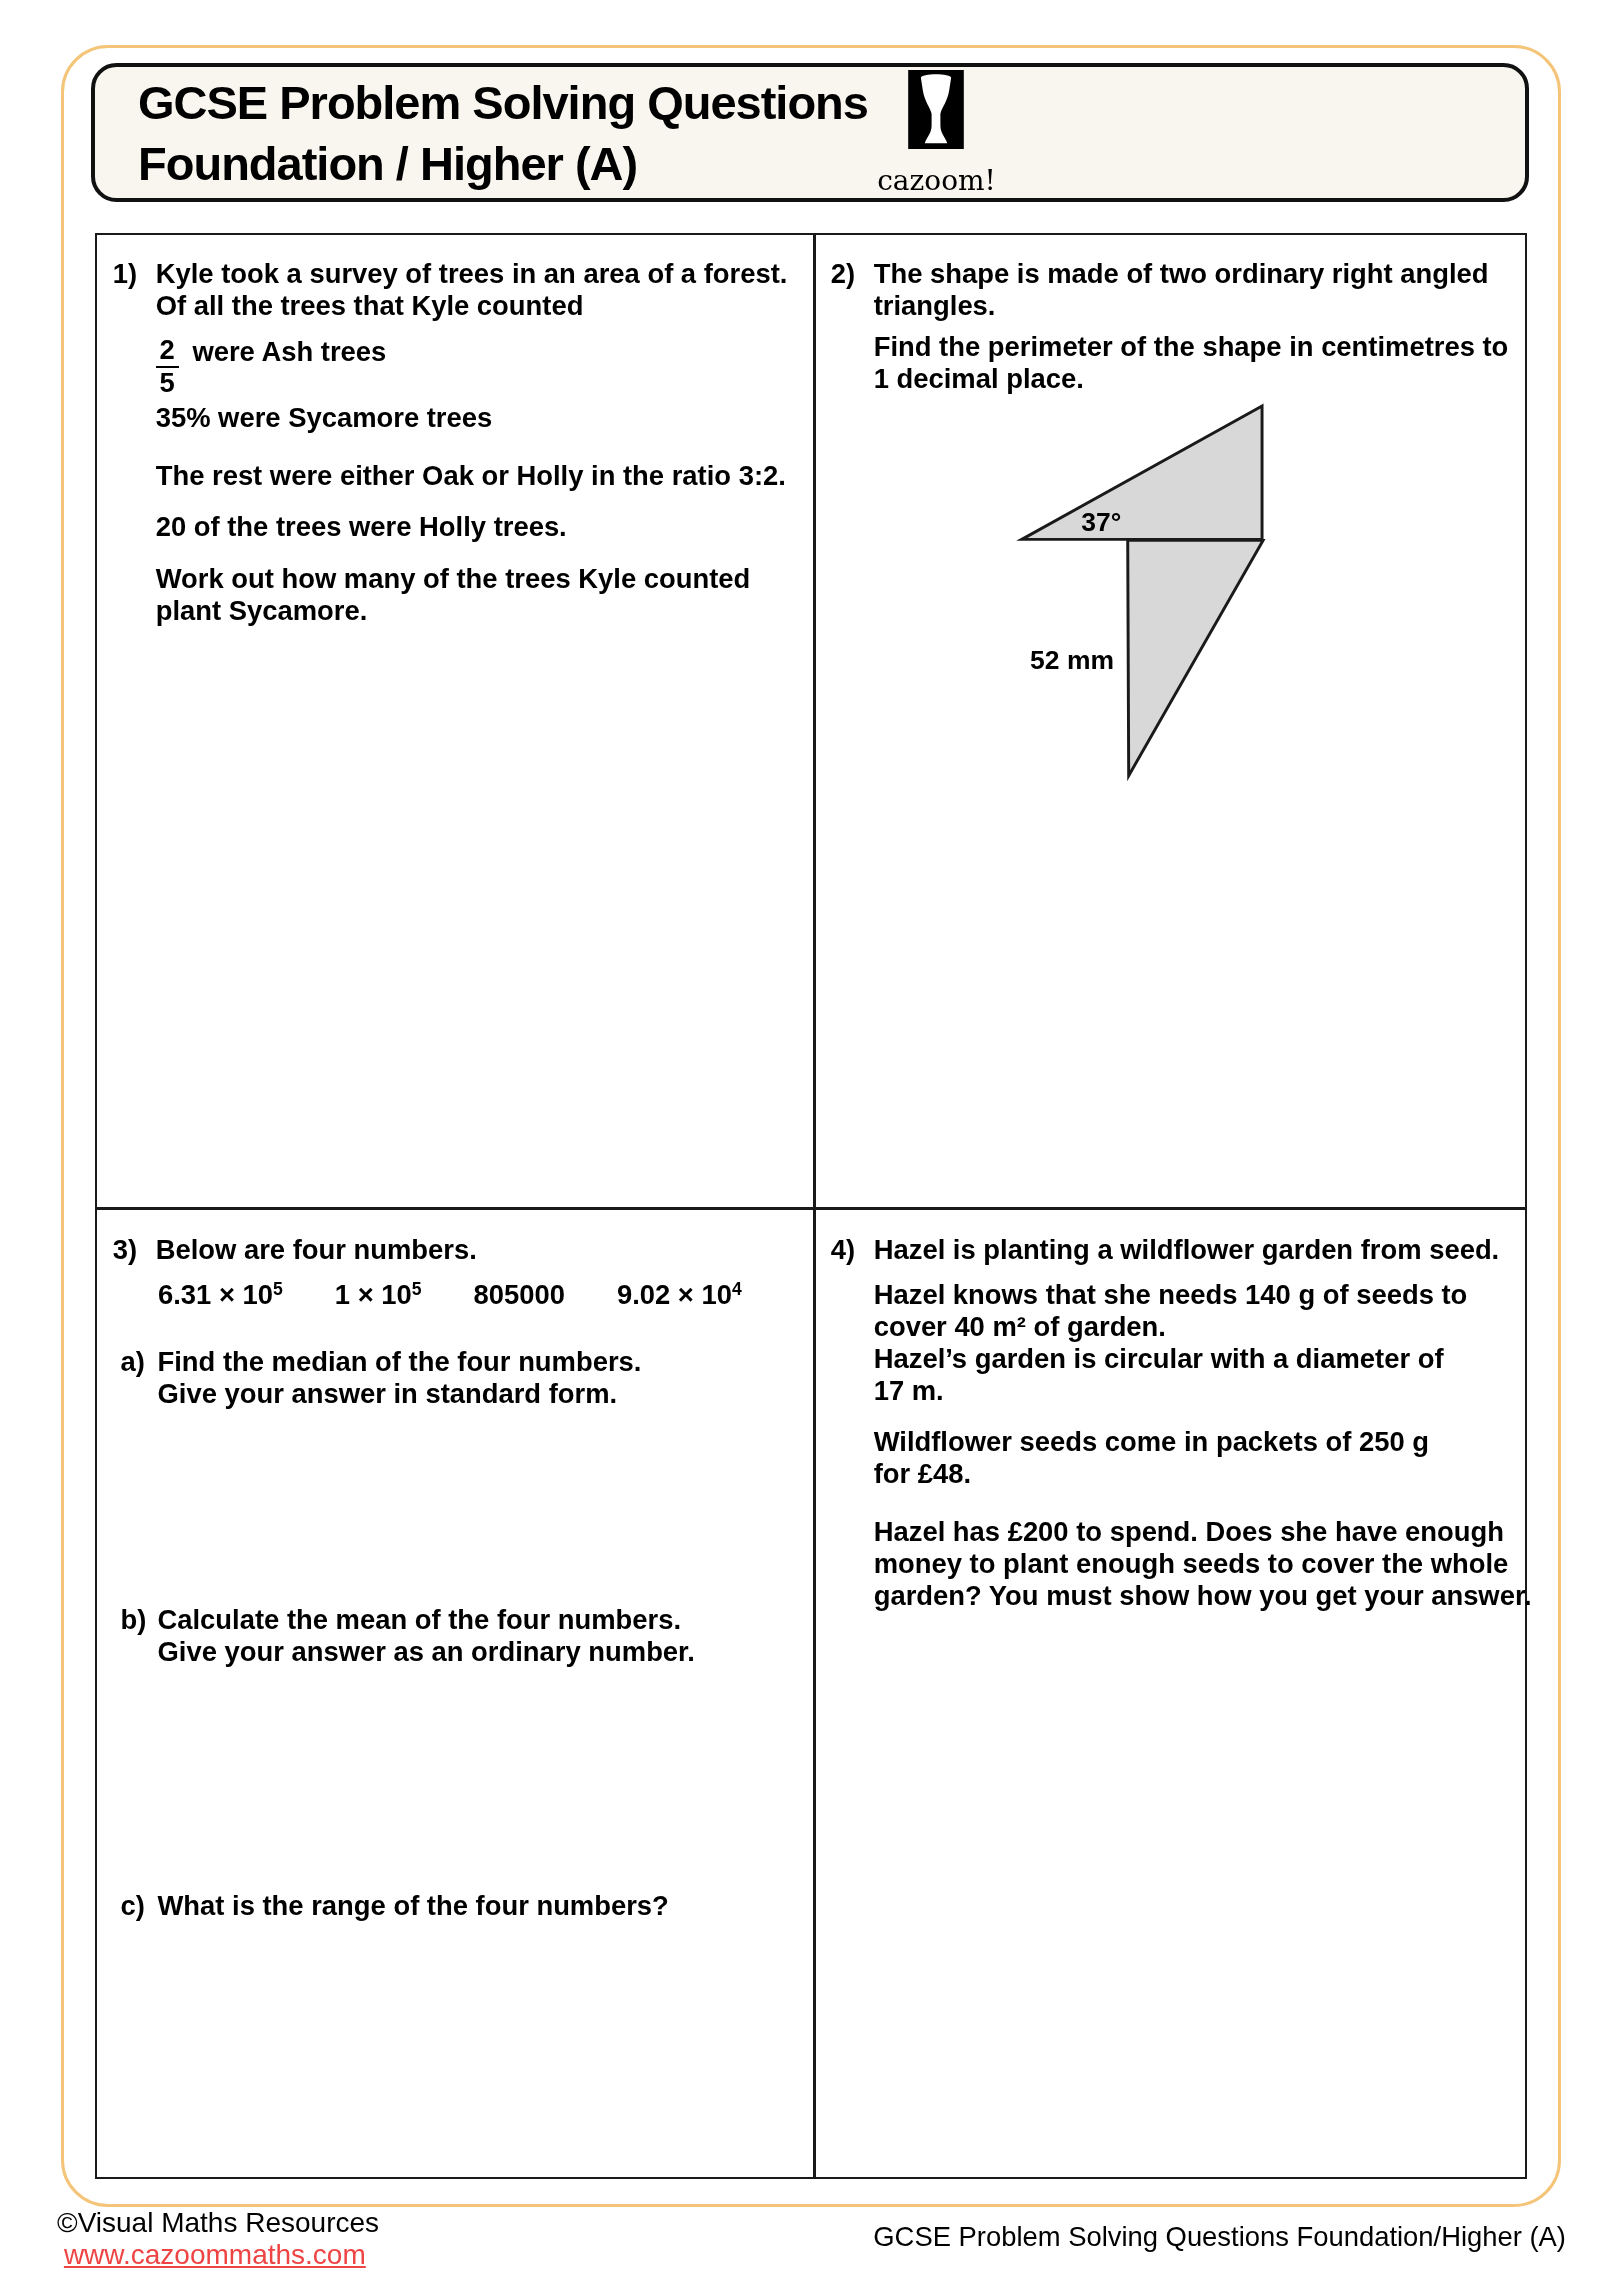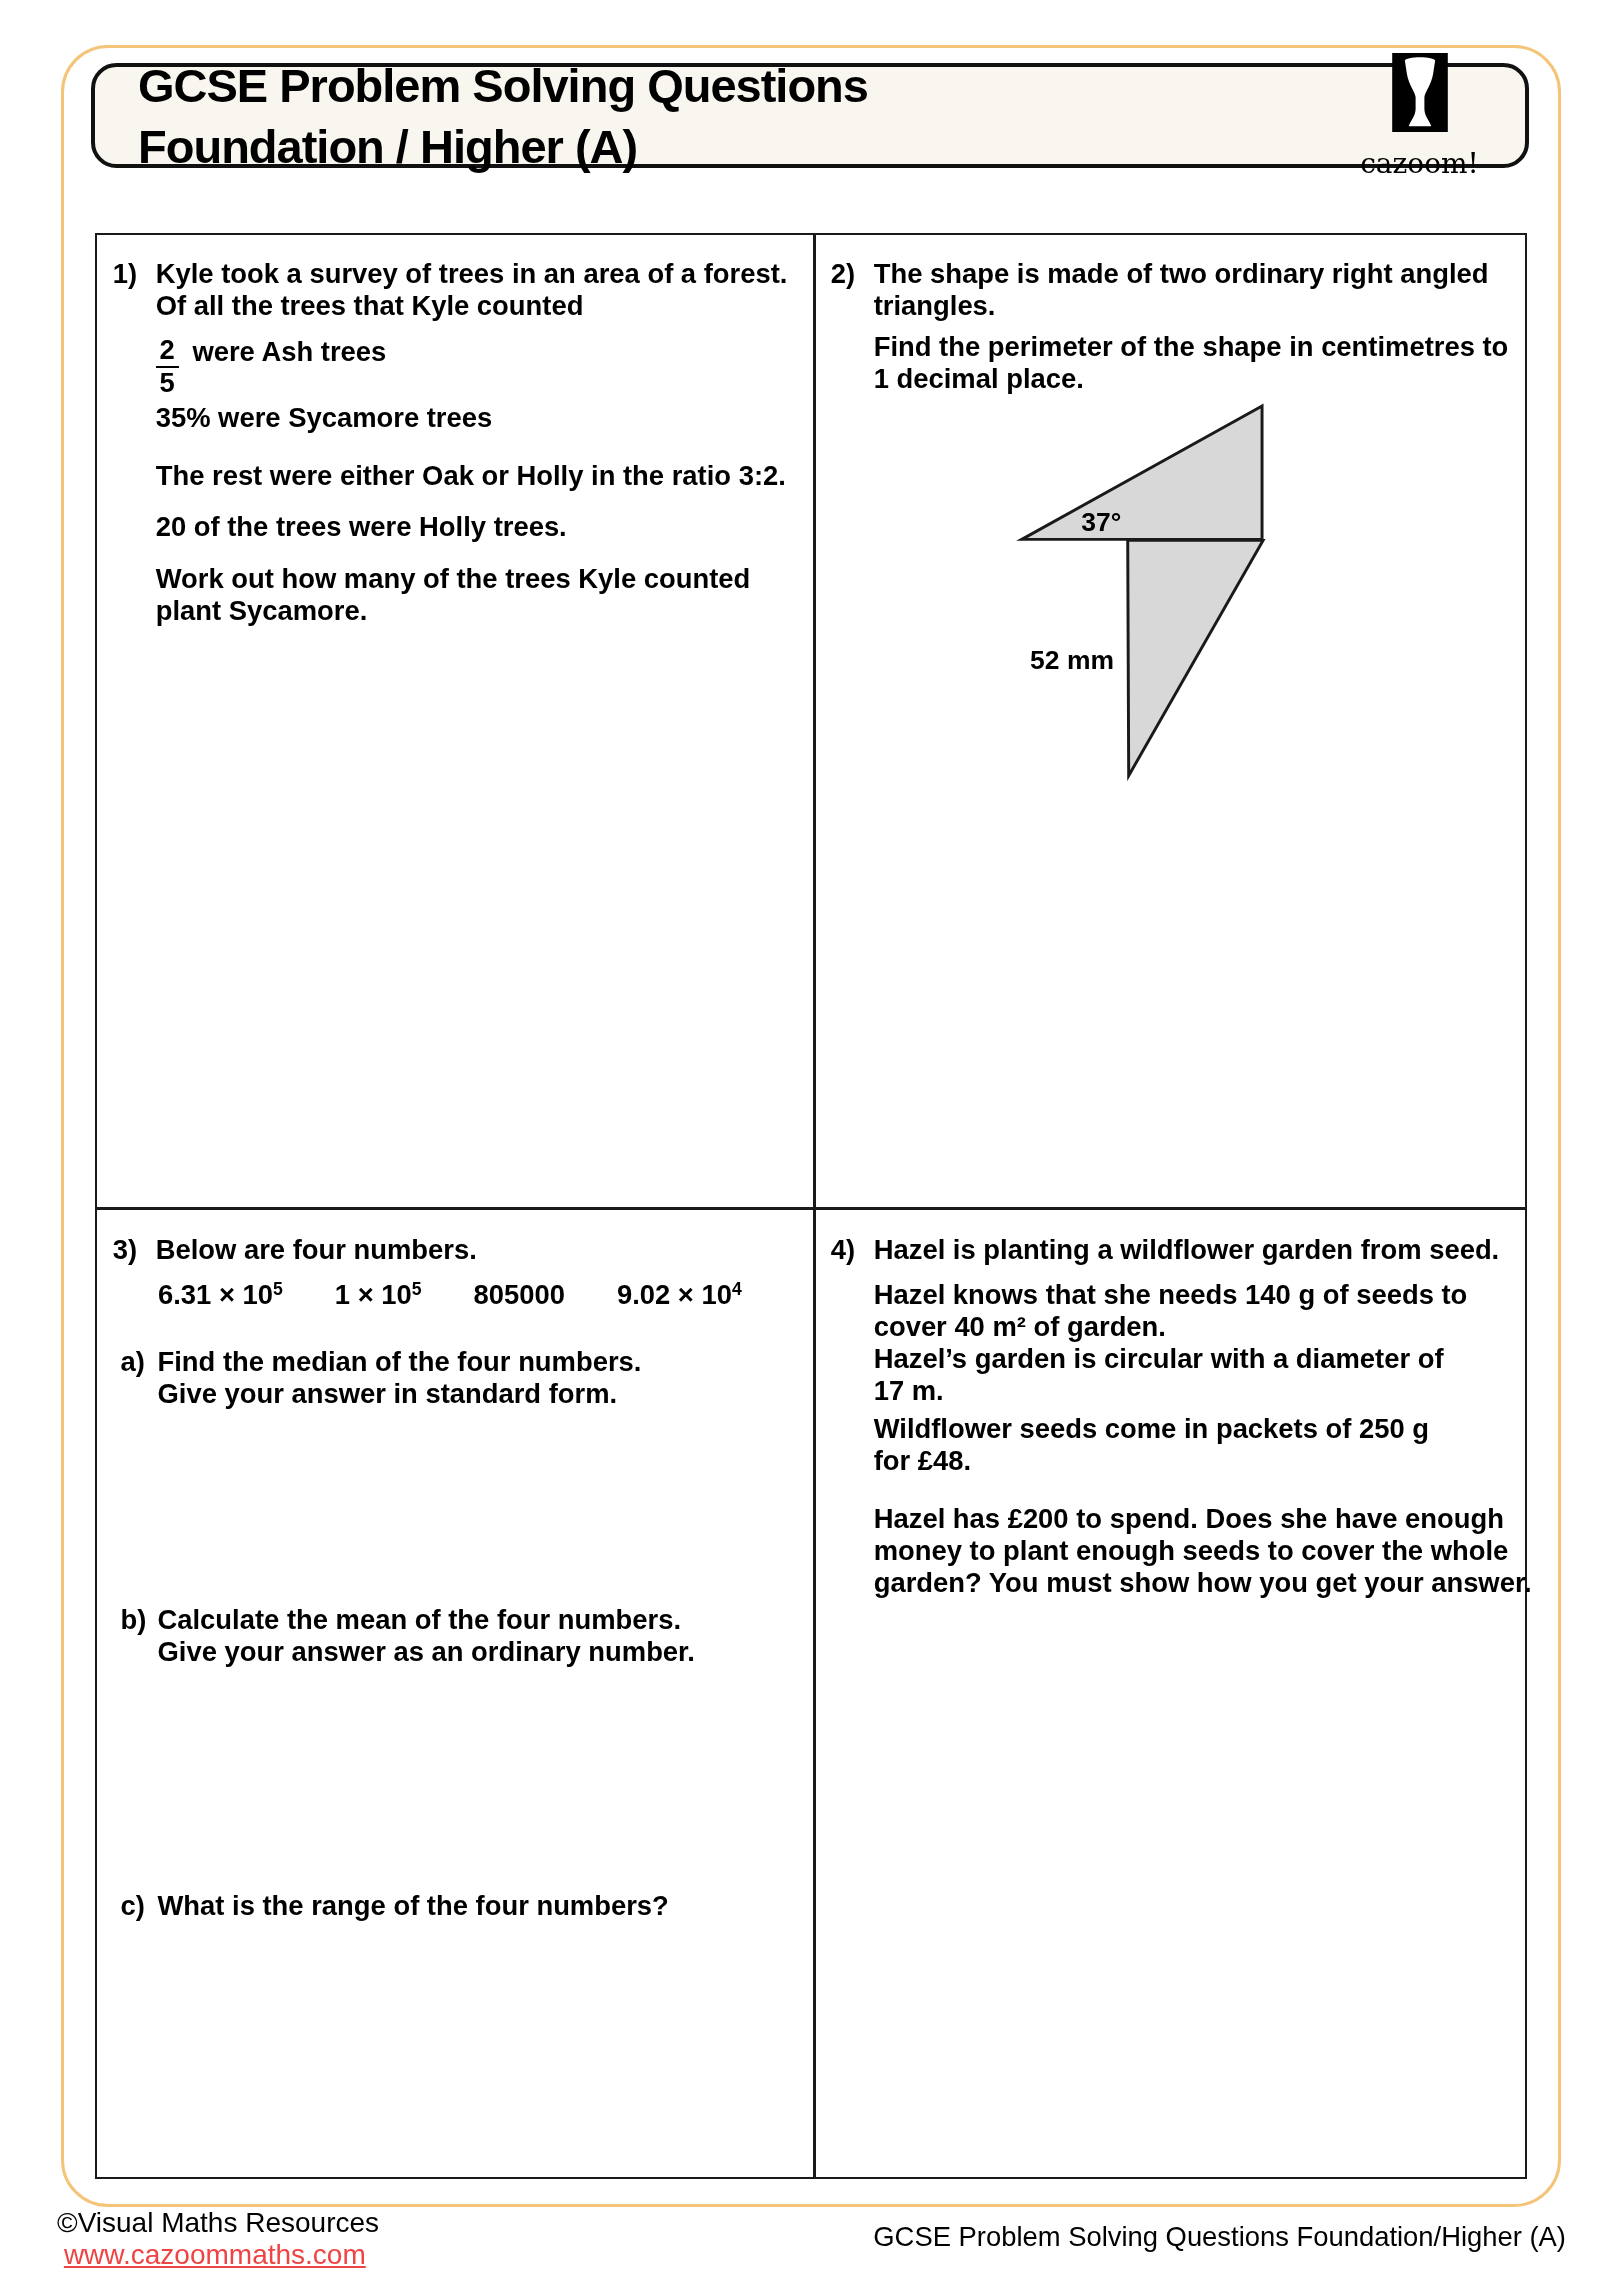--- a/index.html
+++ b/index.html
@@ -5,23 +5,23 @@
   html,body{margin:0;padding:0;background:#ffffff;}
   body{width:1621px;height:2293px;position:relative;overflow:hidden;
        font-family:"Liberation Sans","DejaVu Sans",sans-serif;color:#000;}
   .page{position:absolute;inset:0;background:#fff;}
 
   
   .yellow-frame{position:absolute;left:61px;top:45px;width:1500px;height:2162px;
     box-sizing:border-box;border:3.9px solid #f4c478;border-radius:47px;background:transparent;}
 
   
-  .header-box{position:absolute;left:91px;top:63px;width:1438px;height:105px;
+  .header-box{position:absolute;left:91px;top:63px;width:1438px;height:139px;
     box-sizing:border-box;border:4.9px solid #111;border-radius:25.5px;background:#f9f6ef;
-    display:flex;align-items:center;justify-content:space-between;padding:0 37px 0 43px;}
+    display:flex;align-items:center;justify-content:flex-start;padding:0 37px 0 43px;}
   .title{font-size:47px;font-weight:bold;line-height:61px;letter-spacing:-1px;white-space:nowrap;}
   .logo-col{display:flex;flex-direction:column;align-items:center;width:137px;flex:none;}
   .logo-col svg{width:56px;height:79px;display:block;}
   .logo-word{font-family:"DejaVu Serif","Liberation Serif",serif;font-weight:normal;
     font-size:28px;line-height:29px;margin-top:17px;letter-spacing:0px;}
 
   
   .main-box{position:absolute;left:95px;top:233px;width:1432px;height:1946px;
     box-sizing:border-box;border:2.9px solid #1a1a1a;background:#fff;}
   .v-divider{position:absolute;left:716px;top:0;width:2.9px;height:100%;background:#1a1a1a;}
@@ -37,21 +37,21 @@
   .qnum{width:43px;padding-left:15.7px;flex:none;}
   .qbody{flex:1;min-width:0;}
 
   
   .frac-row{display:flex;align-items:flex-start;margin-top:15.7px;}
   .frac{display:inline-flex;flex-direction:column;align-items:center;margin-right:13.7px;}
   .frac-num{line-height:26.5px;border-bottom:2.9px solid #000;padding:0 3.9px 2px;}
   .frac-den{line-height:26.5px;padding-top:2px;}
   .frac-side{line-height:29px;}
 
-  .mt6{margin-top:5.9px;}  .mt10{margin-top:9.8px;} .mt14{margin-top:13.7px;}.mt20{margin-top:19.6px;} .mt22{margin-top:6px;}
+  .mt6{margin-top:5.9px;}  .mt10{margin-top:9.8px;} .mt14{margin-top:13.7px;}.mt20{margin-top:19.6px;} .mt22{margin-top:19px;}
   .mt26{margin-top:25.5px;}
 
   
   .numbers-row{display:flex;gap:52px;padding-left:61px;margin-top:13.7px;}
   .numval sup{font-size:17.6px;line-height:0;vertical-align:8.8px;}
   .part-row{display:flex;padding-left:23.5px;}
   .plabel{width:37px;flex:none;}
 
   
   .diagram{position:absolute;left:147px;top:118px;}

